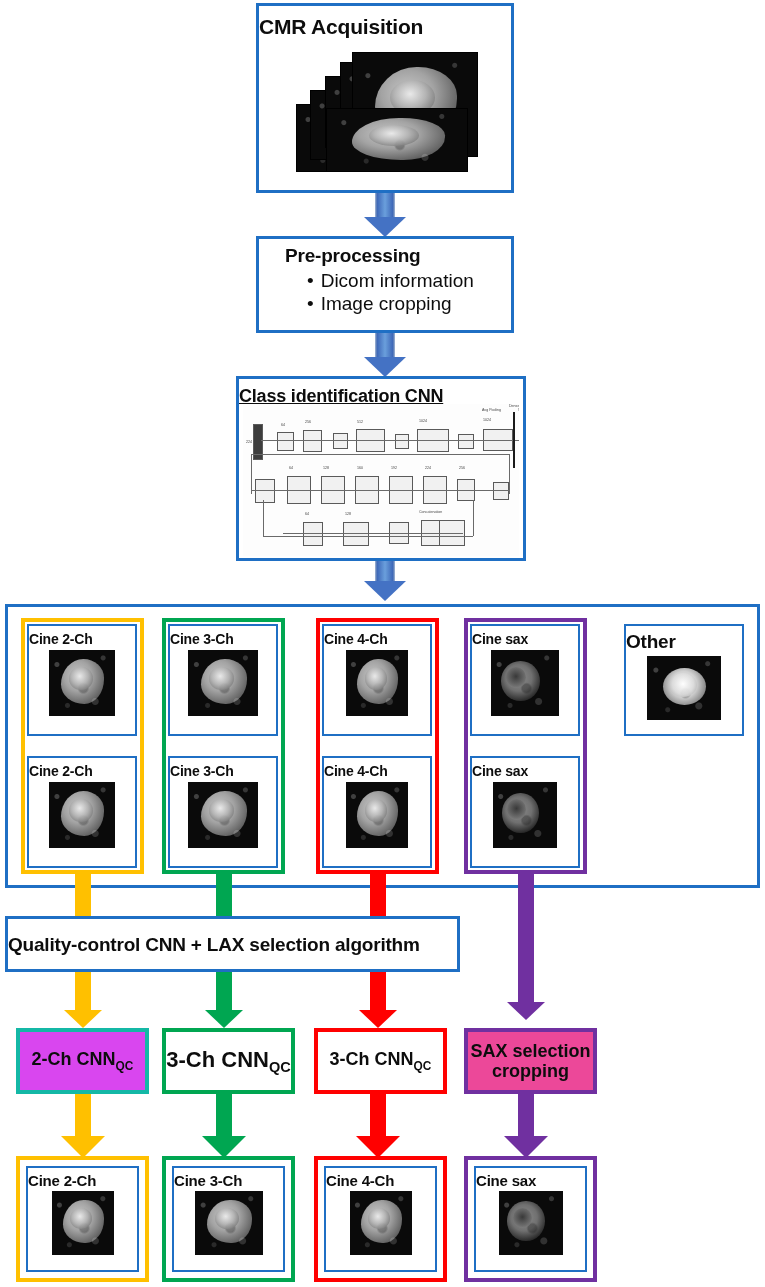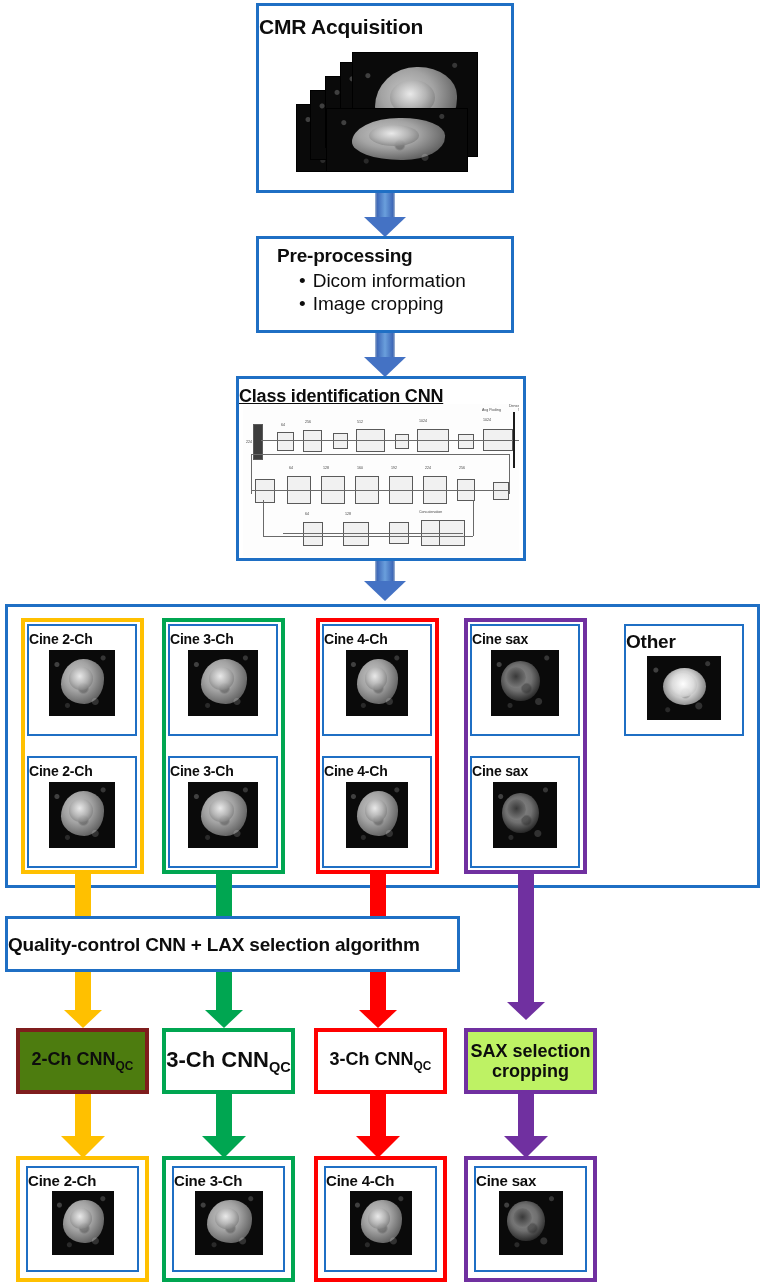--- a/index.html
+++ b/index.html
@@ -90,21 +90,21 @@
   <div class="sheet mri" style="left:30px; top:62px; width:140px;height:62px;">
       <span class="speckle"></span>
     </div>
 </div>
 
 <div class="blue-arrow" style="left:363px;top:193px;width:44px;height:44px;">
   <div class="shaft" style="top:0;width:17px;height:26px;"></div>
   <div class="head" style="top:24px;border-left:21px solid transparent;border-right:21px solid transparent;border-top:20px solid #4472C4;"></div>
 </div>
 
-<div class="box" style="left:256px;top:236px;width:258px;height:97px;padding:6px 10px 0 18px;">
+<div class="box" style="left:256px;top:236px;width:258px;height:97px;padding:6px 10px 0 26px;">
   <div class="box-title" style="font-size:19px;">Pre-processing</div>
   <div class="bullet-row" style="margin:3px 0 0 22px;font-size:19px;">
     <span class="bullet-dot">•</span>
     <span>Dicom information</span>
   </div>
   <div class="bullet-row" style="margin:1px 0 0 22px;font-size:19px;">
     <span class="bullet-dot">•</span>
     <span>Image cropping</span>
   </div>
 </div>
@@ -260,42 +260,42 @@
 <div class="ahead" style="left:64px;top:1010px;border-left:19px solid transparent;border-right:19px solid transparent;border-top:18px solid #FFC000;"></div>
 
 <div class="vline" style="left:216px;top:972px;width:16px;height:40px;background:#00A651;"></div>
 <div class="ahead" style="left:205px;top:1010px;border-left:19px solid transparent;border-right:19px solid transparent;border-top:18px solid #00A651;"></div>
 
 <div class="vline" style="left:370px;top:972px;width:16px;height:40px;background:#FF0000;"></div>
 <div class="ahead" style="left:359px;top:1010px;border-left:19px solid transparent;border-right:19px solid transparent;border-top:18px solid #FF0000;"></div>
 
 <div class="ahead" style="left:507px;top:1002px;border-left:19px solid transparent;border-right:19px solid transparent;border-top:18px solid #7030A0;"></div>
 
-<div class="abs" style="left:16px;top:1028px;width:133px;height:66px;border:4px solid #7f1d1d;background:#4d7c0f;
+<div class="abs" style="left:16px;top:1028px;width:133px;height:66px;border:4px solid #14b8a6;background:#d946ef;
             display:flex;align-items:center;justify-content:center;">
   <span style="font-size:18px;font-weight:bold;">
     <span>2-Ch CNN</span><sub>QC</sub>
   </span>
 </div>
 
 <div class="abs" style="left:162px;top:1028px;width:133px;height:66px;border:4px solid #00A651;background:#fff;
             display:flex;align-items:center;justify-content:center;">
   <span style="font-size:22px;font-weight:bold;">
     <span>3-Ch CNN</span><sub>QC</sub>
   </span>
 </div>
 
 <div class="abs" style="left:314px;top:1028px;width:133px;height:66px;border:4px solid #FF0000;background:#fff;
             display:flex;align-items:center;justify-content:center;">
   <span style="font-size:18px;font-weight:bold;">
     <span>3-Ch CNN</span><sub>QC</sub>
   </span>
 </div>
 
-<div class="abs" style="left:464px;top:1028px;width:133px;height:66px;border:4px solid #7030A0;background:#bef264;
+<div class="abs" style="left:464px;top:1028px;width:133px;height:66px;border:4px solid #7030A0;background:#ec4899;
             display:flex;flex-direction:column;align-items:center;justify-content:center;line-height:1.12;">
   <span style="font-size:18px;font-weight:bold;">SAX selection</span>
   <span style="font-size:18px;font-weight:bold;">cropping</span>
 </div>
 
 <div class="vline" style="left:75px;top:1094px;width:16px;height:44px;background:#FFC000;"></div>
 <div class="ahead" style="left:61px;top:1136px;border-left:22px solid transparent;border-right:22px solid transparent;border-top:22px solid #FFC000;"></div>
 
 <div class="vline" style="left:216px;top:1094px;width:16px;height:44px;background:#00A651;"></div>
 <div class="ahead" style="left:202px;top:1136px;border-left:22px solid transparent;border-right:22px solid transparent;border-top:22px solid #00A651;"></div>

